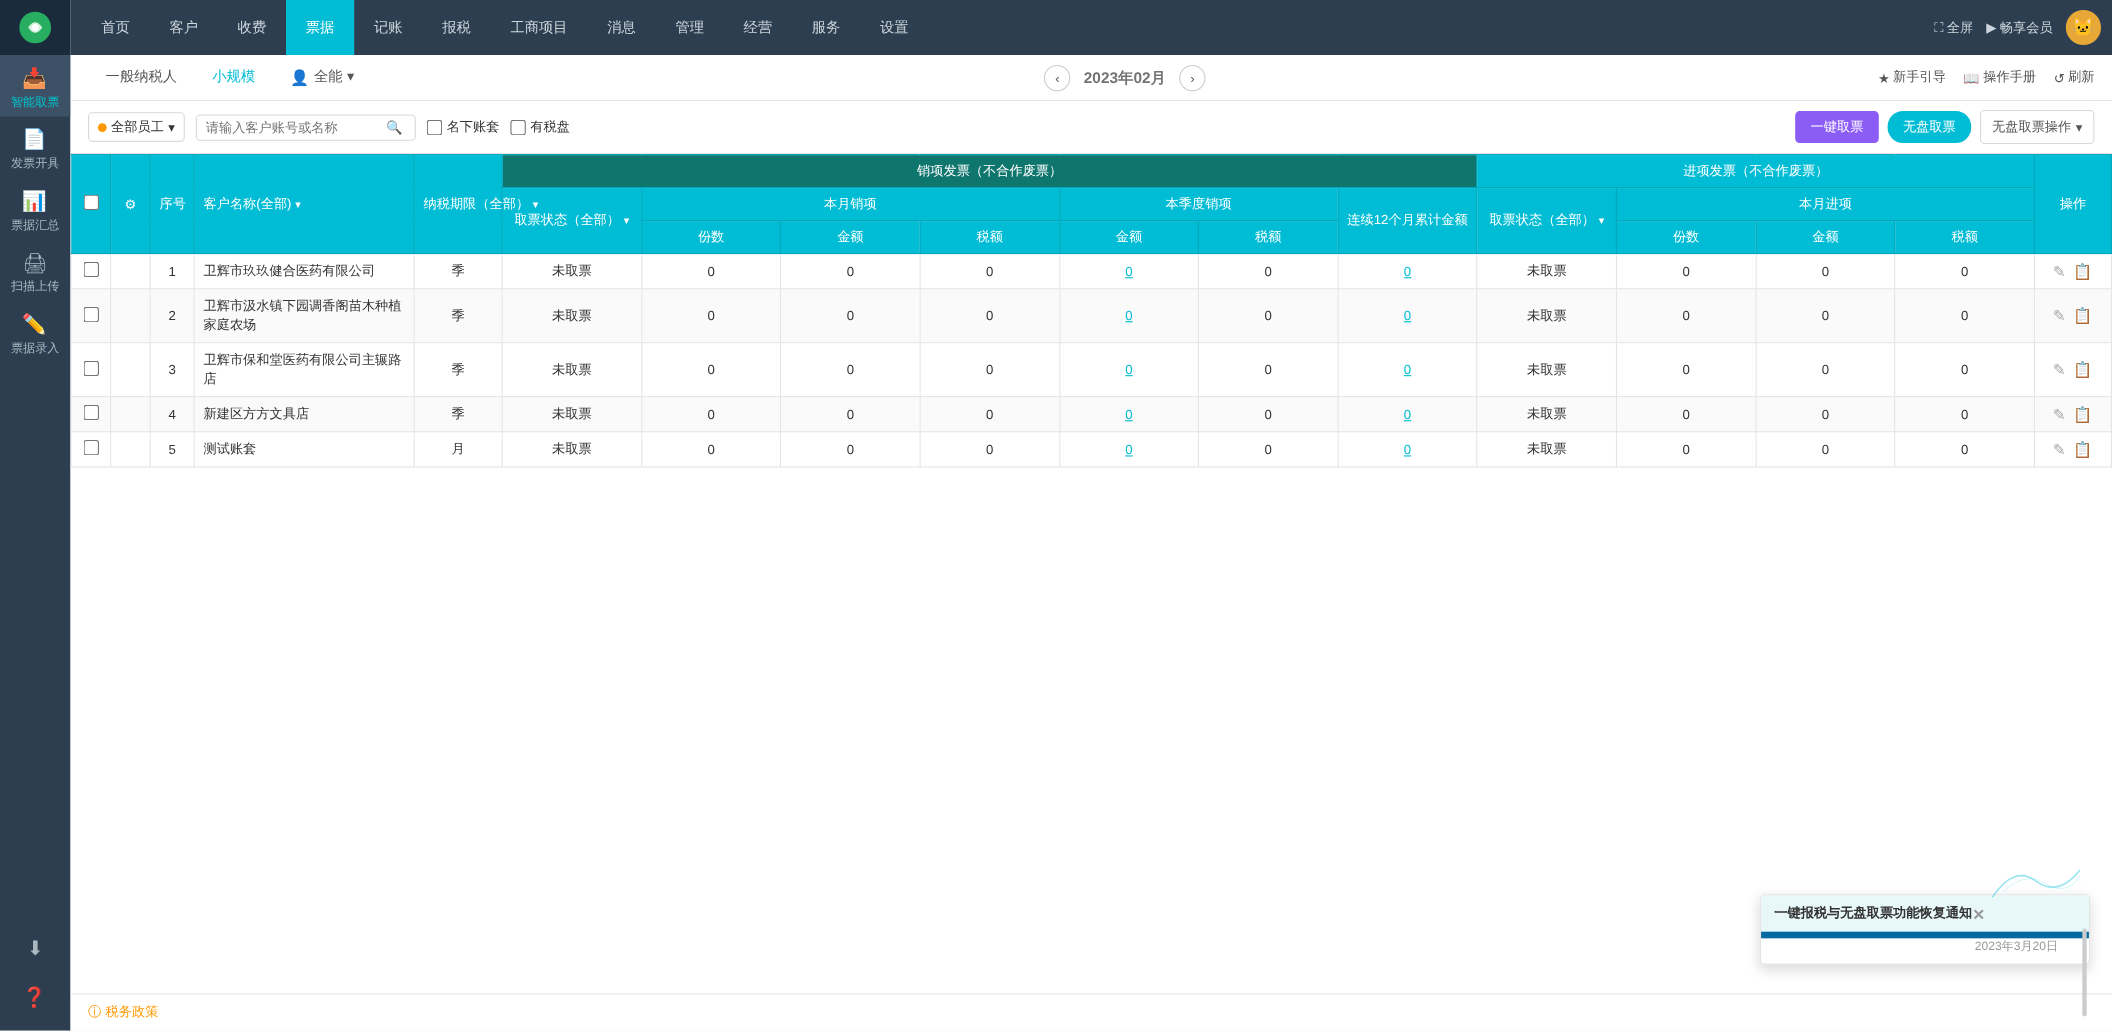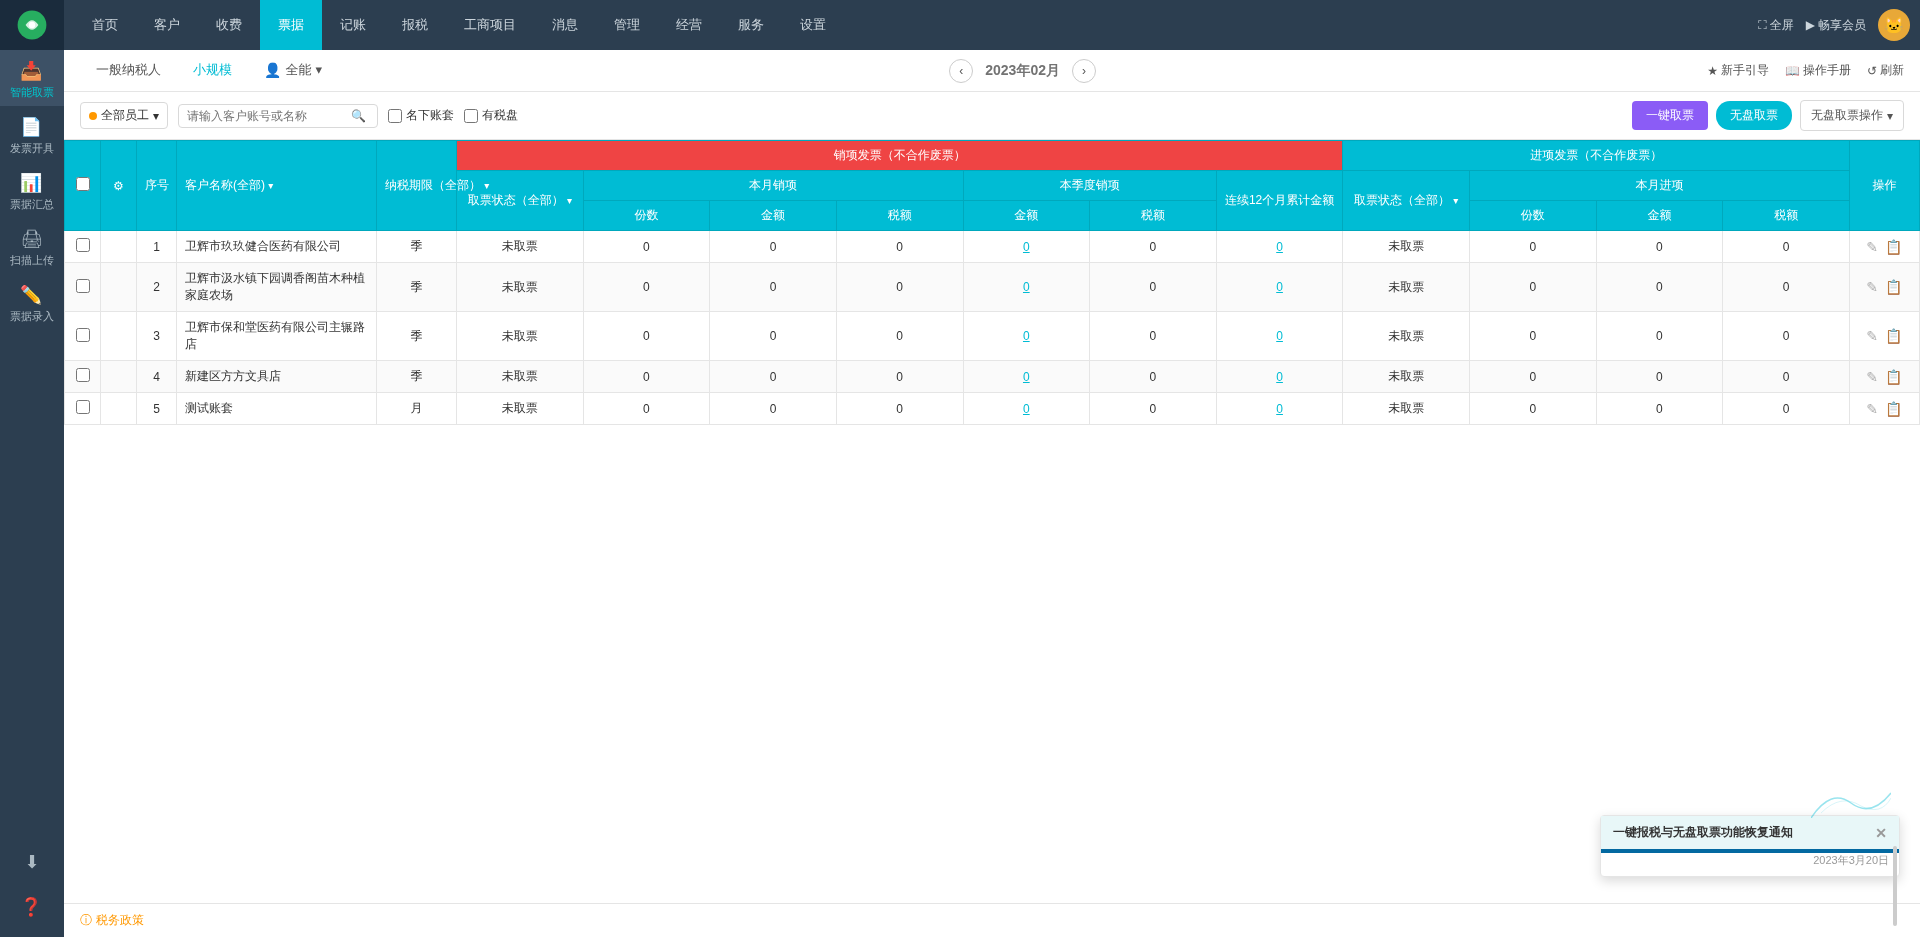--- a/index.html
+++ b/index.html
@@ -318,42 +318,41 @@
       border: 1px solid #e5e5e5;
       border-radius: 4px;
       box-shadow: 0 4px 12px rgba(0,0,0,0.15);
       z-index: 999;
     }
     .notif-header {
       background: #e8f7f8;
       padding: 8px 12px;
       display: flex;
       align-items: center;
-      justify-content: space-between;
-      border-bottom: 4px solid #0369a1;
+      border-bottom: 6px solid #0369a1;
       font-size: 12px;
       font-weight: bold;
       color: #333;
     }
     .notif-close {
       cursor: pointer;
       color: #999;
       font-size: 14px;
     }
     .notif-body {
       padding: 10px 12px;
       font-size: 12px;
       color: #555;
       line-height: 1.7;
     }
     .notif-date {
       text-align: right;
       font-size: 11px;
       color: #999;
-      padding: 0 10px 8px;
+      padding: 0 28px 8px;
     }
     .notif-scrollbar {
       position: absolute;
       right: 2px;
       top: 30px;
       width: 4px;
       height: 80px;
       background: #ccc;
       border-radius: 2px;
     }
@@ -520,21 +519,21 @@
             <span>序号</span>
           </th>
           <th rowspan="3" class="col-name">
             <span>客户名称(全部)</span>
             <span style="font-size:10px;">▾</span>
           </th>
           <th rowspan="3" class="col-period">
             <span>纳税期限（全部）</span>
             <span style="font-size:10px;">▾</span>
           </th>
-          <th colspan="7" style="background:#ef4444;">
+          <th colspan="7" style="background:#0f766e;">
             <span>销项发票（不合作废票）</span>
           </th>
           <th colspan="4" style="background:#00bcd4;">
             <span>进项发票（不合作废票）</span>
           </th>
           <th rowspan="3" class="col-action">
             <span>操作</span>
           </th>
         </tr>
         <tr>

